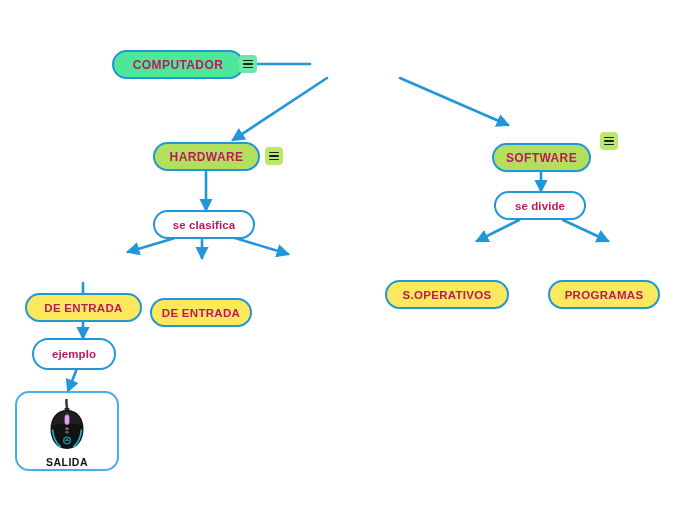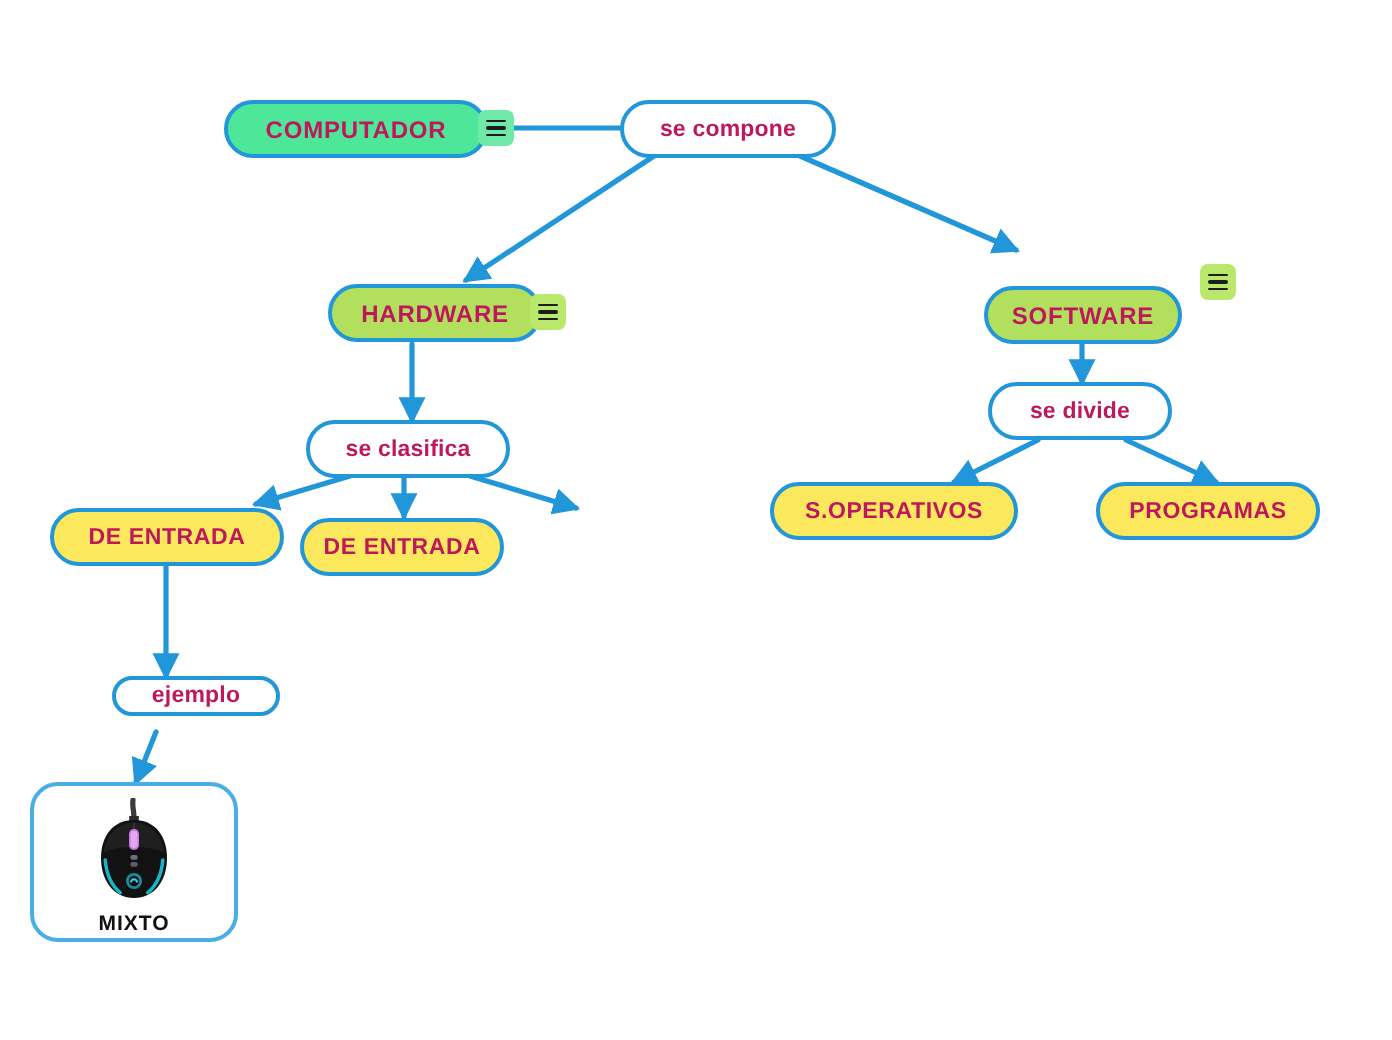--- a/index.html
+++ b/index.html
@@ -50,20 +50,21 @@
   }
   .node.lime {
     background: #B2E05E;
     font-size: 12px;
     letter-spacing: 0.4px;
   }
   .node.yellow {
     background: #FCE85C;
     font-size: 11.5px;
     letter-spacing: 0.3px;
+    margin-top: 39px;
   }
 
   
   .badge {
     position: absolute;
     width: 18px;
     height: 18px;
     border-radius: 4px;
     display: flex;
     flex-direction: column;
@@ -149,25 +150,22 @@
 
   <div class="node green" style="left:112px; top:50px; width:132px; height:29px;">
     <span>COMPUTADOR</span>
   </div>
   <div class="badge green" style="left:239px; top:55px;">
     <i></i>
     <i></i>
     <i></i>
   </div>
 
-  <div class="node plain" style="left:310px; top:50px; width:108px; height:29px;">
-    <span>se compone</span>
-  </div>
-
-  <div class="node lime" style="left:164px; top:142px; width:107px; height:29px;text-align:center;">
+
+  <div class="node lime" style="left:153px; top:142px; width:107px; height:29px;text-align:center;">
     <span>HARDWARE</span>
   </div>
   <div class="badge lime" style="left:265px; top:147px;">
     <i></i>
     <i></i>
     <i></i>
   </div>
 
   <div class="node lime" style="left:492px; top:127px; width:99px; height:29px;margin-top:16px;">
     <span>SOFTWARE</span>
@@ -196,21 +194,21 @@
 
 
   <div class="node yellow" style="left:385px; top:241px; width:124px; height:29px;">
     <span>S.OPERATIVOS</span>
   </div>
 
   <div class="node yellow" style="left:548px; top:241px; width:112px; height:29px;">
     <span>PROGRAMAS</span>
   </div>
 
-  <div class="node plain" style="left:56px; top:338px; width:84px; height:20px;">
+  <div class="node plain" style="left:32px; top:338px; width:84px; height:32px;">
     <span>ejemplo</span>
   </div>
 
   <div class="img-card" style="left:15px; top:391px; width:104px; height:80px;">
     <div class="pic">
       <svg viewBox="0 0 58 56" width="58" height="56">
 
         <path d="M29 10 C29 6, 28 4, 28.5 1" stroke="#3b3b3b" stroke-width="2.6" fill="none" stroke-linecap="round"></path>
         <path d="M26.6 9 h4.8 v3.2 h-4.8 z" fill="#2a2a2a"></path>
 
@@ -234,16 +232,16 @@
         <rect x="27.2" y="32" width="3.6" height="2.4" rx="1" fill="#5f5f6a"></rect>
 
         <path d="M14.6 31 C15.2 38, 18 44, 22.2 47.4" stroke="#19c8d8" stroke-width="1.7" fill="none" stroke-linecap="round" opacity="0.9"></path>
         <path d="M43.4 31 C42.8 38, 40 44, 35.8 47.4" stroke="#19c8d8" stroke-width="1.7" fill="none" stroke-linecap="round" opacity="0.9"></path>
 
         <circle cx="29" cy="41.5" r="4" fill="#1c8fa8" opacity="0.95"></circle>
         <circle cx="29" cy="41.5" r="2.6" fill="#0f0f0f"></circle>
         <path d="M27.5 41.8 c0.6 -1.6 2.4 -1.6 3 0" stroke="#35d6ea" stroke-width="1" fill="none" stroke-linecap="round"></path>
       </svg>
     </div>
-    <div class="cap">MIXTO</div>
+    <div class="cap">SALIDA</div>
   </div>
 
 </div>
 
 </body></html>

